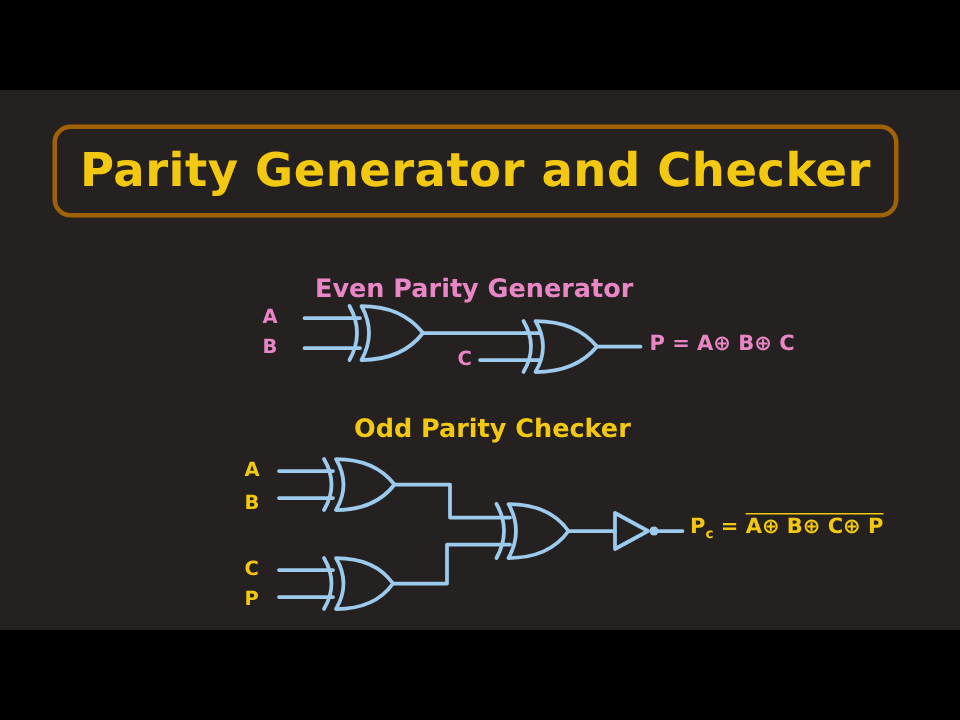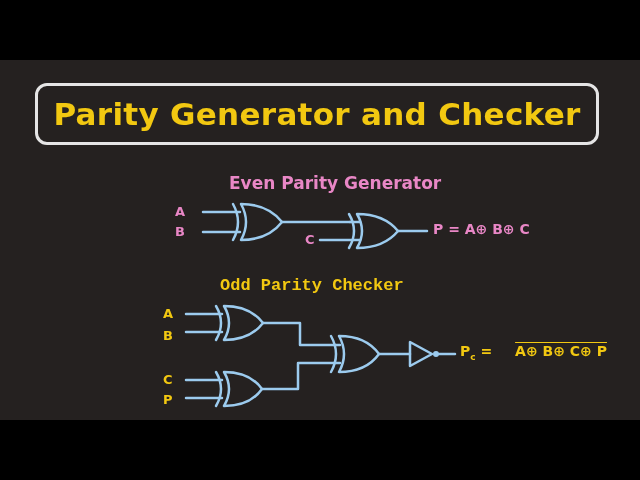--- a/index.html
+++ b/index.html
@@ -1,30 +1,30 @@
 <!DOCTYPE html>
 <html><head>
 <meta charset="utf-8">
 <style>
   html, body { margin:0; padding:0; }
   body { width:640px; height:480px; background:#000; position:relative; overflow:hidden;
          font-family:"DejaVu Sans", sans-serif; }
   .stage { position:absolute; left:0; top:60px; width:640px; height:360px; background:#252120; }
   .title-box { position:absolute; left:35px; top:23px; width:564px; height:62px;
-               border:3px solid #e5e5e5; border-radius:12px; box-sizing:border-box;
+               border:3px solid #a16207; border-radius:12px; box-sizing:border-box;
                display:flex; align-items:center; justify-content:center; }
   .title-text { color:#f2c811; font-weight:bold; font-size:31px; letter-spacing:0.3px; }
   .lbl { position:absolute; font-weight:bold; white-space:nowrap; }
   .pink { color:#e987c6; }
   .yellow { color:#f2c811; }
   .heading { font-size:17px; }
   .inp { font-size:13px; }
   .expr { font-size:14px;text-align:right; }
   svg.circuit { position:absolute; left:0; top:0; }
-  .ov { text-decoration:overline;margin-left:18px; }
+  .ov { text-decoration:overline; }
   sub.s { font-size:9px; }
 </style>
 </head>
 <body>
 
 <div class="stage">
 
   <div class="title-box">
     <span class="title-text">Parity Generator and Checker</span>
   </div>
@@ -69,27 +69,27 @@
       <line x1="379" y1="294" x2="410" y2="294"></line>
     </g>
 
     <g>
       <path d="M410 282 L410 306 L432 294 Z"></path>
       <circle cx="436" cy="294" r="3" fill="#9ccbee" stroke="none"></circle>
       <line x1="439" y1="294" x2="455" y2="294"></line>
     </g>
   </svg>
 
-  <div class="lbl pink heading" style="left:210px;top:113px;margin-left:19px;">Even Parity Generator</div>
+  <div class="lbl pink heading" style="left:210px;top:123px;">Even Parity Generator</div>
   <div class="lbl pink inp" style="left:175px;top:144px;">A</div>
   <div class="lbl pink inp" style="left:175px;top:164px;">B</div>
   <div class="lbl pink inp" style="left:305px;top:172px;">C</div>
   <div class="lbl pink expr" style="left:433px;top:161px;">P = A⊕ B⊕ C</div>
 
-  <div class="lbl yellow heading" style="left:220px;top:216px;font-family:Liberation Mono, monospace;">Odd Parity Checker</div>
+  <div class="lbl yellow heading" style="left:236px;top:216px;">Odd Parity Checker</div>
   <div class="lbl yellow inp" style="left:163px;top:246px;">A</div>
   <div class="lbl yellow inp" style="left:163px;top:268px;">B</div>
   <div class="lbl yellow inp" style="left:163px;top:312px;">C</div>
   <div class="lbl yellow inp" style="left:163px;top:332px;">P</div>
   <div class="lbl yellow expr" style="left:460px;top:283px;">
     <span>P</span><sub class="s">c</sub><span> = </span><span class="ov">A⊕ B⊕ C⊕ P</span>
   </div>
 </div>
 
 </body></html>

